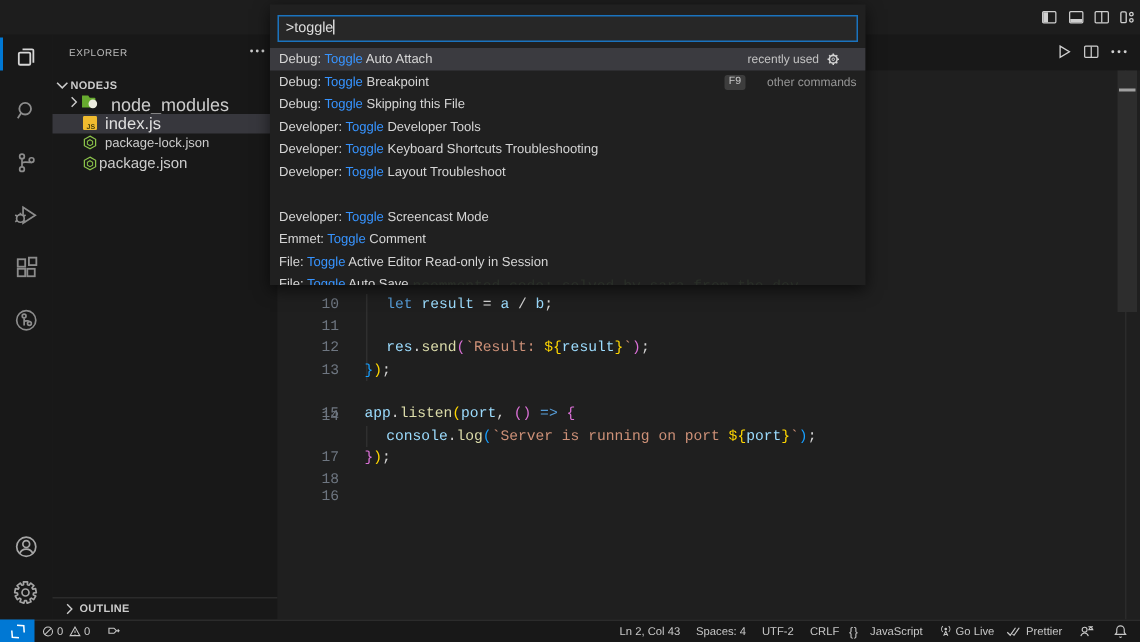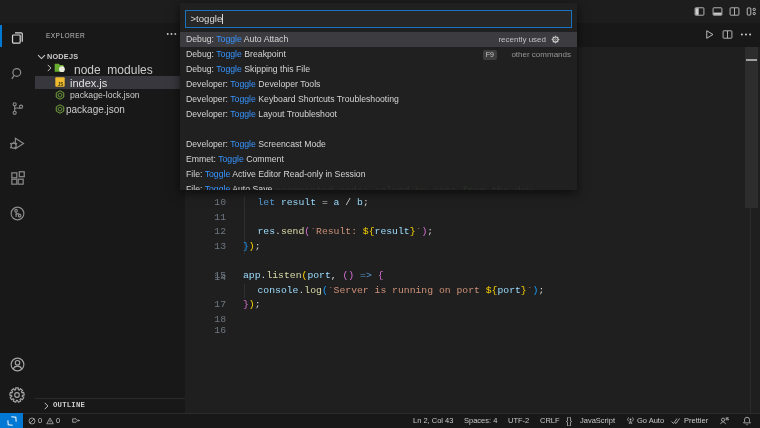--- a/index.html
+++ b/index.html
@@ -176,21 +176,21 @@
     </svg>
   </div>
 <div class="abs" style="left:66px;top:103.5px;font-size:10px;color:#cccccc;">package.json</div>
 
 <div class="abs" style="left:35px;top:398px;width:150px;height:1px;background:#2b2b2b;"></div>
 <div class="abs" style="left:41px;top:401px;width:10px;height:10px;">
     <svg width="10" height="10" viewBox="0 0 16 16" fill="none" stroke="#cccccc" stroke-width="1.5">
       <path d="M6 3l5 5-5 5"></path>
     </svg>
   </div>
-<div class="abs" style="left:53px;top:401px;font-size:7.3px;font-weight:bold;color:#cccccc;letter-spacing:0.2px;font-family:Liberation Mono, monospace;">OUTLINE</div>
+<div class="abs" style="left:53px;top:401px;font-size:7.3px;font-weight:bold;color:#cccccc;letter-spacing:0.2px;">OUTLINE</div>
 
 <div class="abs" style="left:185px;top:23px;width:575px;height:24px;background:#181818;"></div>
 
 <div class="abs" id="editor" style="left:185px;top:47px;width:575px;height:366px;background:#1f1f1f;"></div>
 <style>
   .ln { position:absolute; left:185px; width:41px; text-align:right; font-family:"Liberation Mono",monospace; font-size:9.75px; line-height:14.6px; color:#6e7681; height:14.6px; }
   .cl { position:absolute; left:243px; font-family:"Liberation Mono",monospace; font-size:9.75px; line-height:14.6px; white-space:pre; height:14.6px; color:#cccccc; }
   .kw { color:#569cd6; } .vr { color:#9cdcfe; } .fn { color:#dcdcaa; } .st { color:#ce9178; }
   .b1 { color:#ffd700; } .b2 { color:#da70d6; } .b3 { color:#179fff; } .pn { color:#d4d4d4; }
 </style>
@@ -251,21 +251,21 @@
 <div class="sb" style="left:508px;">UTF-2</div>
 <div class="sb" style="left:540px;">CRLF</div>
 <div class="sb" style="left:566px;font-size:8.3px;letter-spacing:0.4px;">{}</div>
 <div class="sb" style="left:580px;">JavaScript</div>
 <div class="abs" style="left:626px;top:416px;">
     <svg width="9" height="9" viewBox="0 0 16 16" fill="none" stroke="#c8c8c8" stroke-width="1.2">
       <circle cx="8" cy="6" r="1.6" fill="#c8c8c8" stroke="none"></circle>
       <path d="M4.5 9.5a5 5 0 0 1 0-7M11.5 2.5a5 5 0 0 1 0 7M8 8.5L5.5 14M8 8.5l2.5 5.5M6 12.5h4"></path>
     </svg>
   </div>
-<div class="sb" style="left:637px;">Go Auto</div>
+<div class="sb" style="left:637px;">Go Live</div>
 <div class="abs" style="left:671px;top:417px;">
     <svg width="11" height="8" viewBox="0 0 22 14" fill="none" stroke="#c8c8c8" stroke-width="1.6">
       <path d="M1 8l4 4L12 2M8 10.5l2 1.5L17 2"></path>
     </svg>
   </div>
 <div class="sb" style="left:684px;">Prettier</div>
 <div class="abs" style="left:719px;top:415.5px;">
     <svg width="10" height="10" viewBox="0 0 16 16" fill="none" stroke="#c8c8c8" stroke-width="1.2">
       <path d="M2.5 13c.6-2.2 2-3.4 4-3.4s3.4 1.2 4 3.4"></path>
       <circle cx="6.5" cy="6" r="2.6"></circle>

